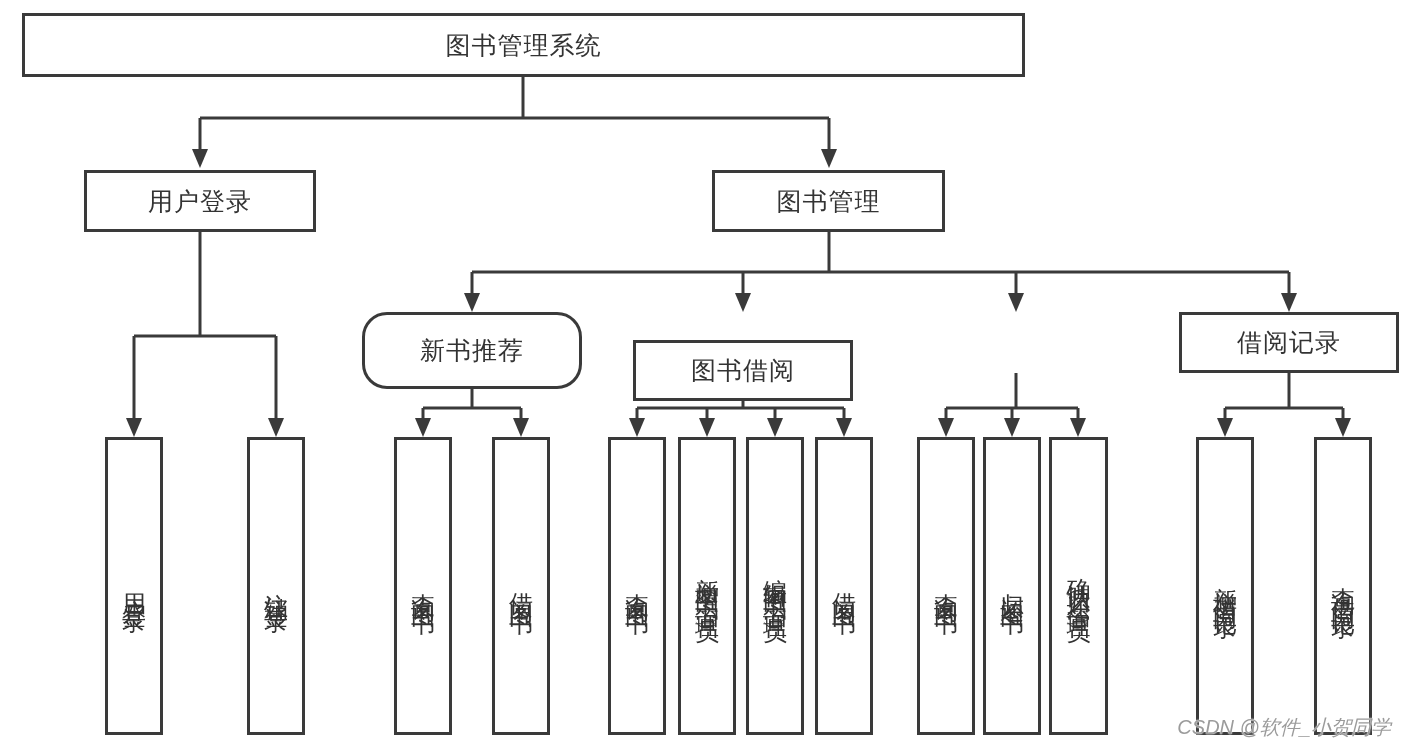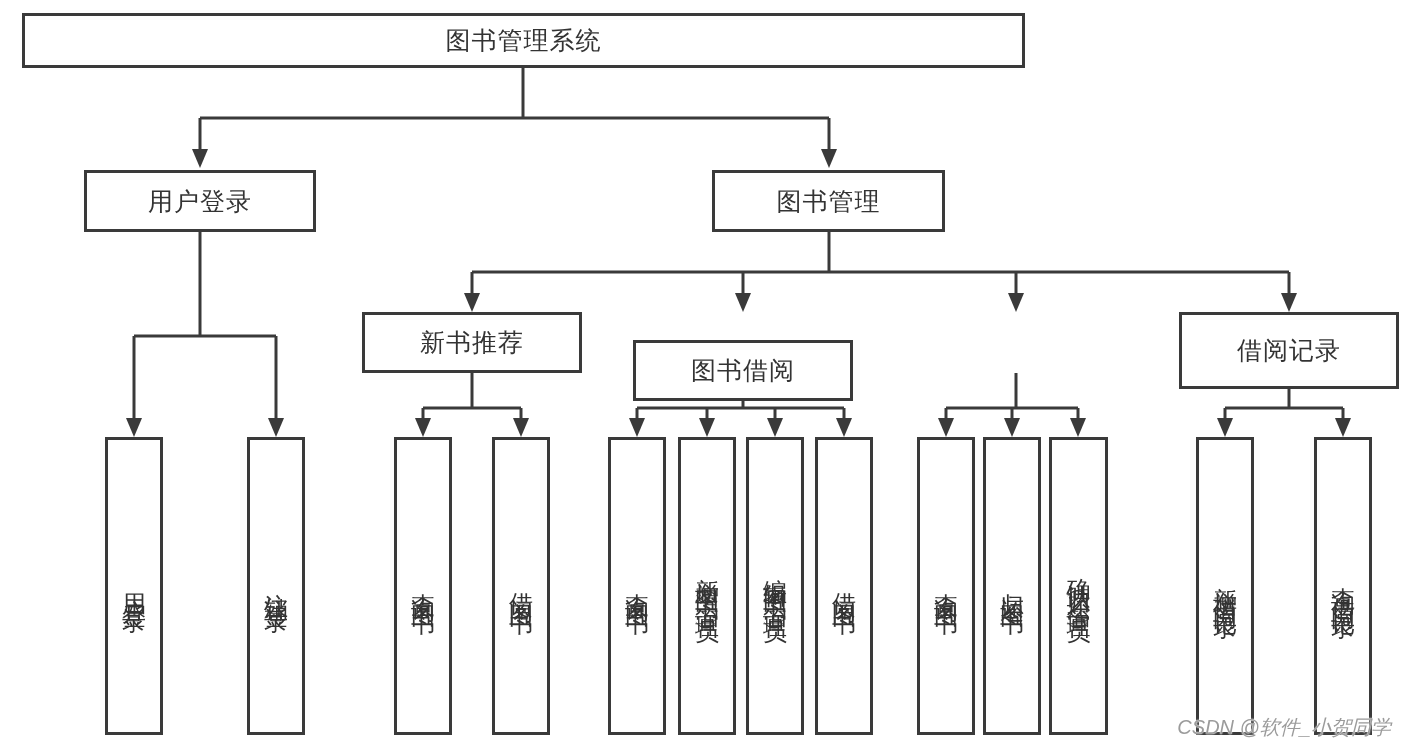--- a/index.html
+++ b/index.html
@@ -118,38 +118,38 @@
     <g>
       <line x1="1289" y1="373" x2="1289" y2="408"></line>
       <line x1="1225" y1="408" x2="1343" y2="408"></line>
       <line x1="1225" y1="408" x2="1225" y2="422"></line>
       <polygon points="1217,418 1233,418 1225,437"></polygon>
       <line x1="1343" y1="408" x2="1343" y2="422"></line>
       <polygon points="1335,418 1351,418 1343,437"></polygon>
     </g>
   </svg>
 
-  <div class="box h" style="left:22px;top:13px;width:1003px;height:55px;">
+  <div class="box h" style="left:22px;top:13px;width:1003px;height:64px;">
     <span>图书管理系统</span>
   </div>
 
   <div class="box h" style="left:84px;top:170px;width:232px;height:62px;">
     <span>用户登录</span>
   </div>
   <div class="box h" style="left:712px;top:170px;width:233px;height:62px;justify-content:center;">
     <span>图书管理</span>
   </div>
 
-  <div class="box h" style="left:362px;top:312px;width:220px;height:61px;">
+  <div class="box h" style="left:362px;top:312px;width:220px;height:77px;border-radius:25px;">
     <span>新书推荐</span>
   </div>
   <div class="box h" style="left:633px;top:312px;width:220px;height:61px;margin-top:28px;">
     <span>图书借阅</span>
   </div>
-  <div class="box h" style="left:1179px;top:312px;width:220px;height:77px;">
+  <div class="box h" style="left:1179px;top:312px;width:220px;height:61px;">
     <span>借阅记录</span>
   </div>
 
   <div class="box v" style="left:105px;top:437px;width:58px;height:298px;">
     <span>用户登录</span>
   </div>
   <div class="box v" style="left:247px;top:437px;width:58px;height:298px;">
     <span>注销登录</span>
   </div>
 

